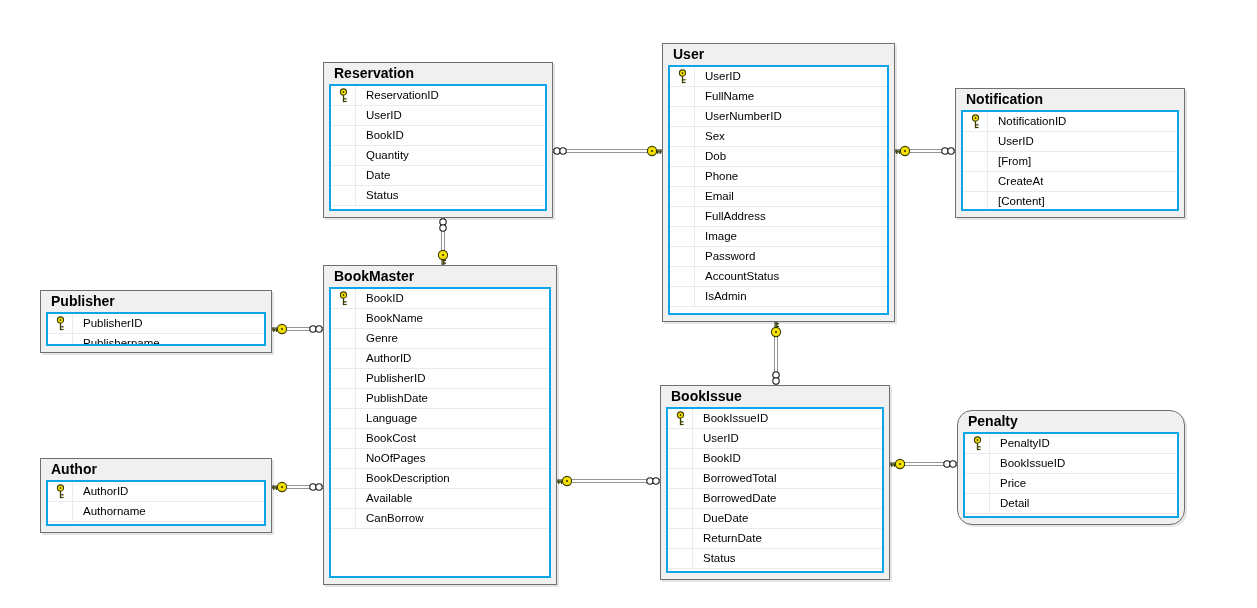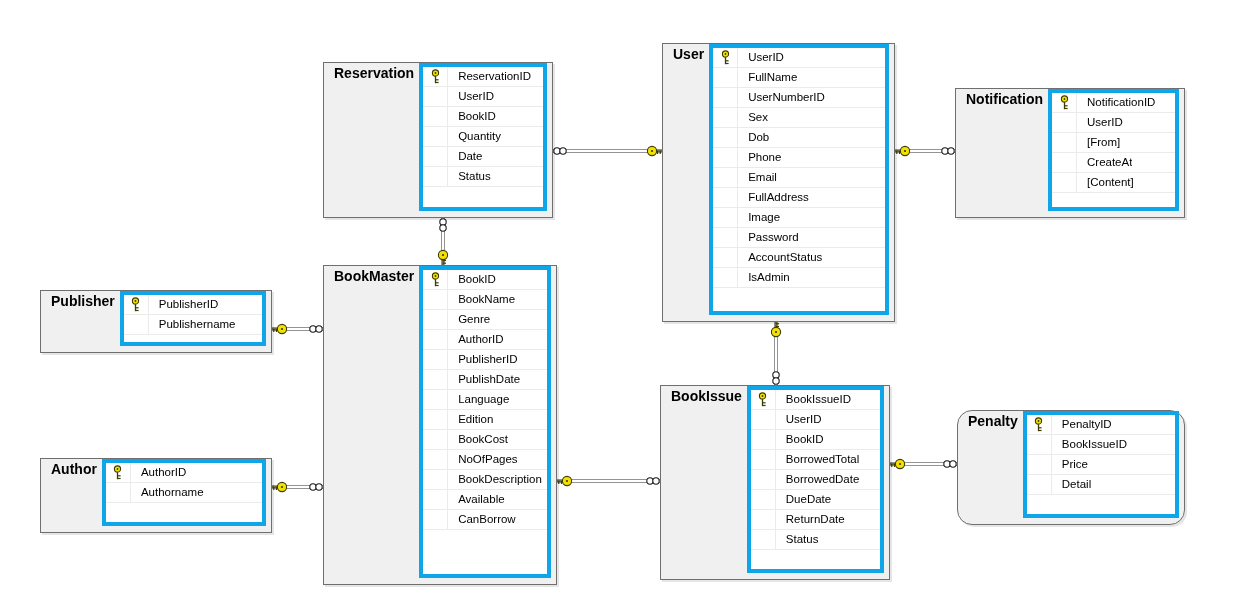--- a/index.html
+++ b/index.html
@@ -7,34 +7,34 @@
     width:1257px;height:608px;position:relative;overflow:hidden;
     background:#ffffff;
     font-family:"Liberation Sans", sans-serif;
   }
   #canvas{position:absolute;inset:0;}
   .tbl{
     position:absolute;
     background:#f0f0f0;
     border:1px solid #6f6f6f;
     box-shadow:2px 2px 0 rgba(0,0,0,0.10);
-    display:flex;flex-direction:row;
+    display:flex;flex-direction:column;
     box-sizing:border-box;
   }
   .tbl-title{
     height:21px;line-height:21px;
     padding-left:10px;
     font-size:14px;font-weight:bold;color:#000;
     white-space:nowrap;overflow:hidden;
   }
   .tbl-grid{
     flex:1;
     margin:0 5px 6px 5px;
     background:#ffffff;
-    border:4px solid #0ea5e9;
+    border:2px solid #0ea5e9;
     overflow:hidden;
   }
   .row{
     height:20px;box-sizing:border-box;
     display:flex;align-items:stretch;
     border-bottom:1px solid #ebebeb;
     background:#ffffff;
   }
   .icon-cell{
     width:24px;flex:0 0 24px;
@@ -335,24 +335,20 @@
         <div class="row">
           <div class="icon-cell"></div>
           <div class="field">PublishDate</div>
         </div>
         <div class="row">
           <div class="icon-cell"></div>
           <div class="field">Language</div>
         </div>
         <div class="row">
           <div class="icon-cell"></div>
-          <div class="field">Edition</div>
-        </div>
-        <div class="row">
-          <div class="icon-cell"></div>
           <div class="field">BookCost</div>
         </div>
         <div class="row">
           <div class="icon-cell"></div>
           <div class="field">NoOfPages</div>
         </div>
         <div class="row">
           <div class="icon-cell"></div>
           <div class="field">BookDescription</div>
         </div>

